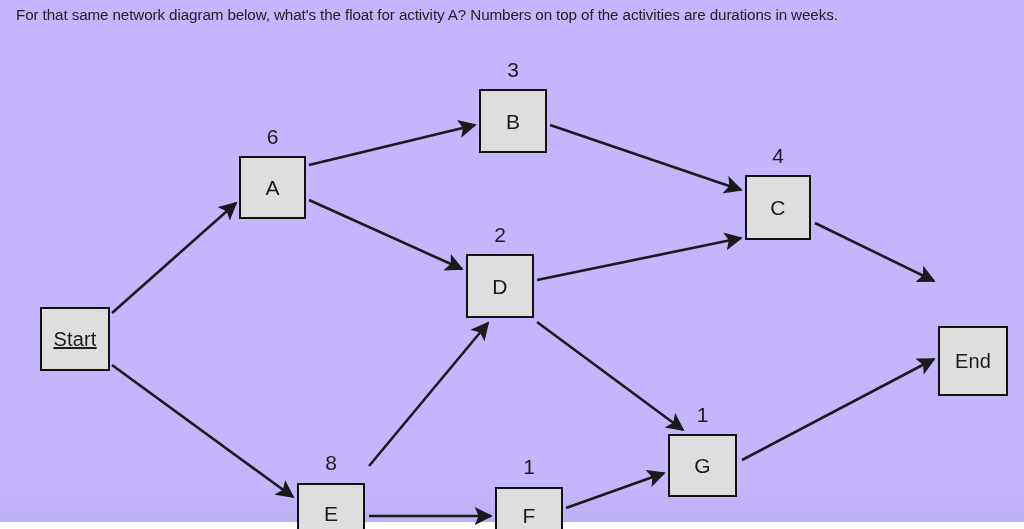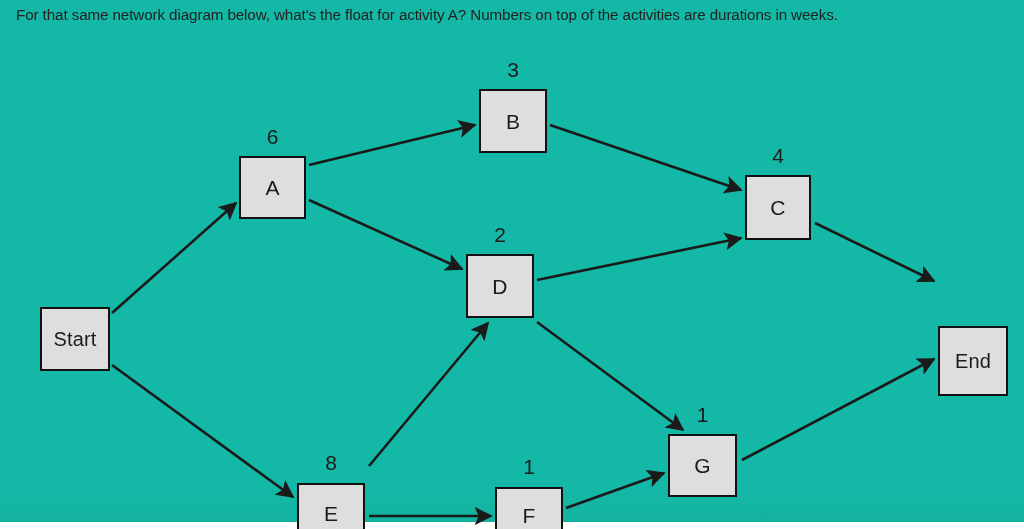--- a/index.html
+++ b/index.html
@@ -13,21 +13,21 @@
     width: 1024px;
     height: 529px;
     overflow: hidden;
     position: relative;
     color: #1a1a1a;
   }
   #page {
     position: relative;
     width: 1024px;
     height: 522px;
-    background: #14b8a6;
+    background: #c4b5fd;
   }
   
   #question-text {
     position: absolute;
     left: 16px;
     top: 5px;
     width: 1000px;
     font-size: 15.2px;
     line-height: 1.35;
     letter-spacing: -0.1px;
@@ -115,21 +115,21 @@
           <line x1="369" y1="466" x2="488" y2="323" stroke="#1a1a1a" stroke-width="2.6" marker-end="url(#arrowhead)"></line>
           <line x1="369" y1="516" x2="491" y2="516" stroke="#1a1a1a" stroke-width="2.6" marker-end="url(#arrowhead)"></line>
           <line x1="566" y1="508" x2="664" y2="473" stroke="#1a1a1a" stroke-width="2.6" marker-end="url(#arrowhead)"></line>
           <line x1="537" y1="322" x2="683" y2="430" stroke="#1a1a1a" stroke-width="2.6" marker-end="url(#arrowhead)"></line>
           <line x1="815" y1="223" x2="934" y2="281" stroke="#1a1a1a" stroke-width="2.6" marker-end="url(#arrowhead)"></line>
           <line x1="742" y1="460" x2="934" y2="359" stroke="#1a1a1a" stroke-width="2.6" marker-end="url(#arrowhead)"></line>
         </g>
     </svg>
 
     <div id="nodes-group">
-        <div class="node terminal" style="left: 40px; top: 307px; width: 70px; height: 64px;">
+        <div class="node terminal" style="left: 40px; top: 307px; width: 70px; height: 64px; text-decoration: underline;">
           <span class="node-label">Start</span>
         </div>
         <div class="node" style="left: 239px; top: 156px; width: 67px; height: 63px;">
           <span class="node-label">A</span>
         </div>
         <div class="node" style="left: 479px; top: 89px; width: 68px; height: 64px;">
           <span class="node-label">B</span>
         </div>
         <div class="node" style="left: 745px; top: 175px; width: 66px; height: 65px;">
           <span class="node-label">C</span>

